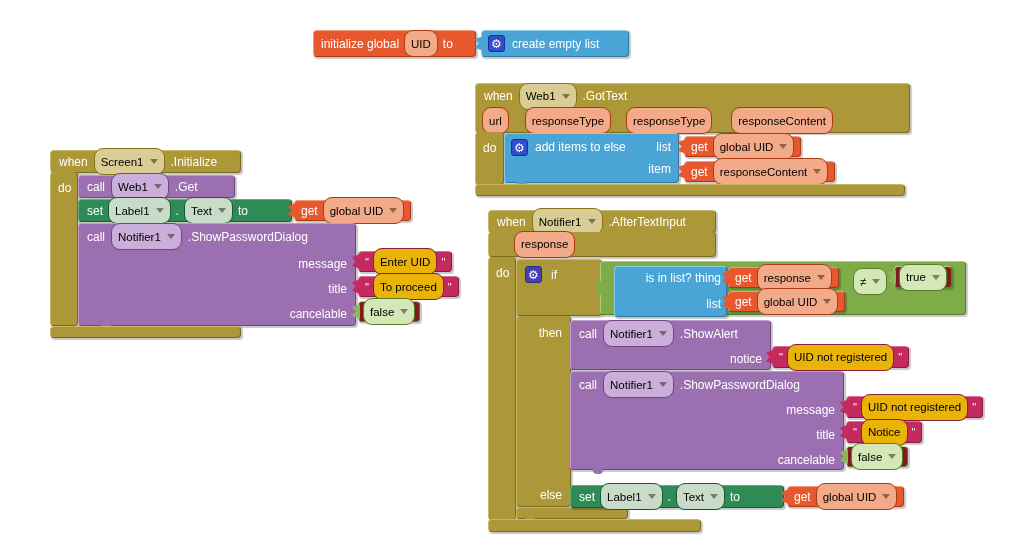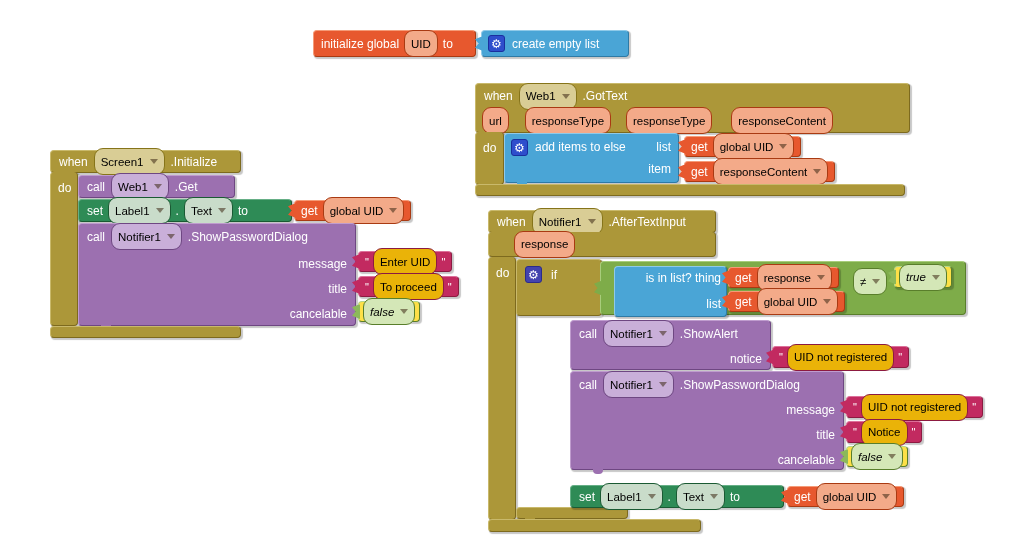--- a/index.html
+++ b/index.html
@@ -14,21 +14,21 @@
           color:#000; font-size:11.5px; white-space:nowrap; border:1px solid; }
   .dd::after { content:""; width:0; height:0; border-left:4px solid transparent;
                border-right:4px solid transparent; border-top:5px solid rgba(60,40,20,.55); margin-left:6px; }
   .c-khaki   { background:#AC9739; border-color:#C9B96B #7D6A1E #7D6A1E #C9B96B; }
   .c-purple  { background:#9C70B0; border-color:#BF9CCE #6E4782 #6E4782 #BF9CCE; }
   .c-green   { background:#2E8B56; border-color:#66AF86 #1A5A33 #1A5A33 #66AF86; }
   .c-orange  { background:#E7582E; border-color:#F59B78 #A93A12 #A93A12 #F59B78; }
   .c-blue    { background:#4AA5D6; border-color:#8FCAE9 #2E7AA5 #2E7AA5 #8FCAE9; }
   .c-magenta { background:#C22A60; border-color:#DD709A #8C1A41 #8C1A41 #DD709A; }
   .c-lgreen  { background:#7EAC49; border-color:#A8CD7B #597E2B #597E2B #A8CD7B; }
-  .c-lgreen2 { background:#fde047; border-color:#B4D68B #597E2B #597E2B #B4D68B;font-style:italic; }
+  .c-lgreen2 { background:#7f1d1d; border-color:#B4D68B #597E2B #597E2B #B4D68B; }
   .p-khaki  { background:#D9CD95; border-color:#867419; }
   .p-purple { background:#C9AFD9; border-color:#6E4782; }
   .p-green  { background:#C9DCCA; border-color:#1A5A33; }
   .p-orange { background:#F3AA89; border-color:#A93A12; }
   .p-pink   { background:#eab308; border-color:#8C1A41; }
   .p-lgreen { background:#D4E7B7; border-color:#597E2B; }
   .plug { position:absolute; left:-7px; top:50%; transform:translateY(-50%); width:8px; height:15px;
           clip-path:polygon(100% 0,100% 100%,0 78%,45% 50%,0 22%); }
   .gear { display:inline-flex; align-items:center; justify-content:center; width:17px; height:17px;
           border-radius:3px; color:#fff; font-size:12px; font-family:"DejaVu Sans", sans-serif; }
@@ -171,20 +171,24 @@
   <div class="abs blk c-khaki flexr" style="left:488px;top:232px;width:228px;height:25px;padding-left:25px;border-top:none">
     <span class="pill p-orange">response</span>
   </div>
   <div class="abs blk c-khaki" style="left:488px;top:257px;width:28px;height:263px;padding:6px 0 0 7px;border-top:none">
     <span class="lbl">do</span>
   </div>
   <div class="abs blk c-khaki" style="left:516px;top:259px;width:86px;height:57px">
     <span class="gear g-indigo abs" style="left:8px;top:6px">⚙</span>
     <span class="lbl abs" style="left:34px;top:8px">if</span>
   </div>
+  <div class="abs blk c-khaki" style="left:516px;top:316px;width:55px;height:191px;border-top:none">
+    <span class="lbl abs" style="right:8px;top:10px">then</span>
+    <span class="lbl abs" style="right:8px;top:172px">else</span>
+  </div>
   <div class="abs blk c-khaki" style="left:516px;top:507px;width:112px;height:12px">
     <div class="bump" style="left:8px;bottom:-5px;background:#AC9739"></div>
   </div>
 
   <div class="abs blk c-lgreen" style="left:600px;top:261px;width:366px;height:54px">
     <i class="plug" style="background:#7EAC49"></i>
     <div class="abs blk c-blue" style="left:13px;top:4px;width:113px;height:51px">
       <span class="lbl abs" style="right:5px;top:4px">is in list? thing</span>
       <span class="lbl abs" style="right:5px;bottom:5px">list</span>
     </div>

